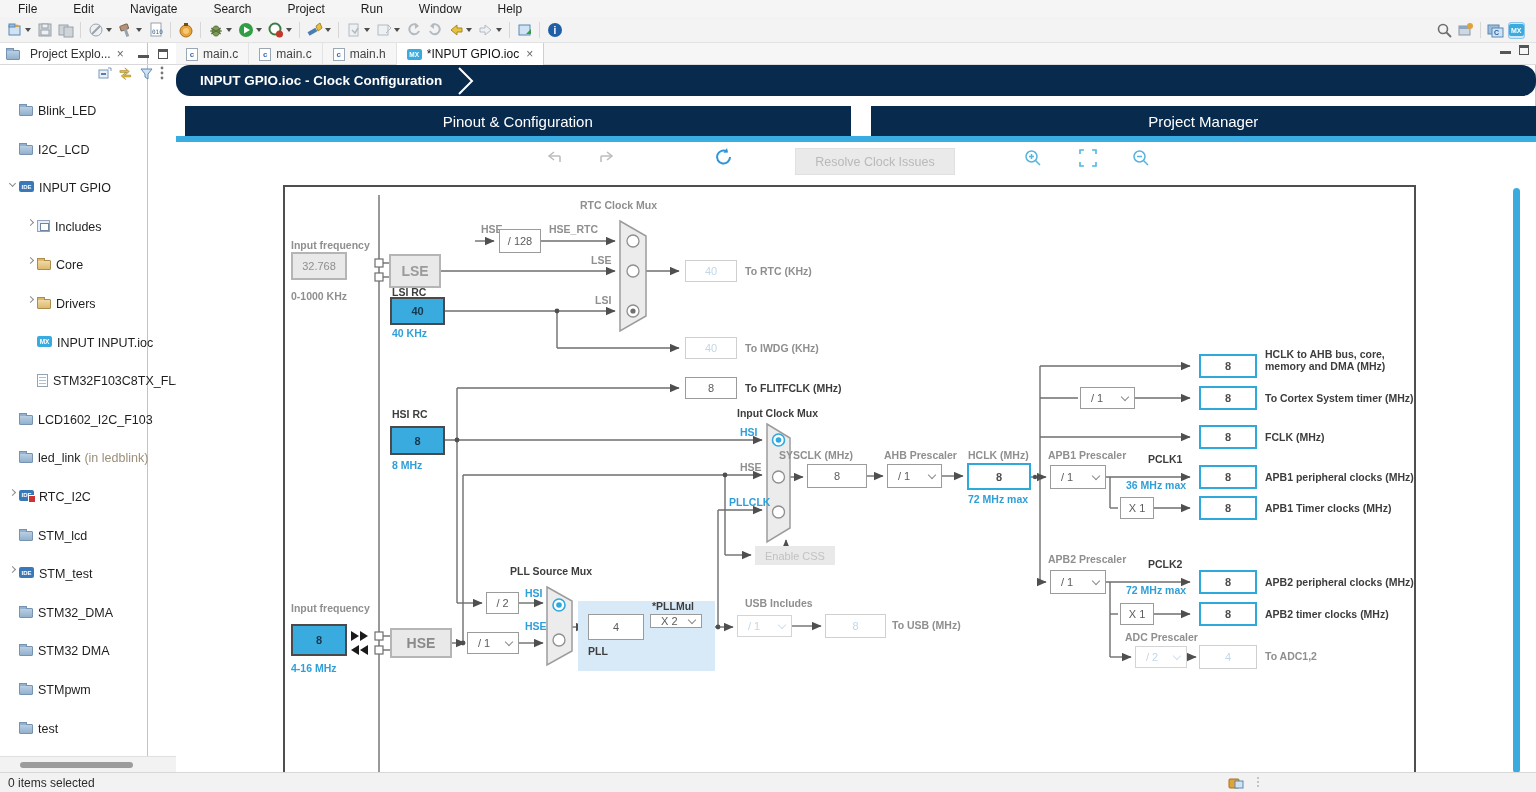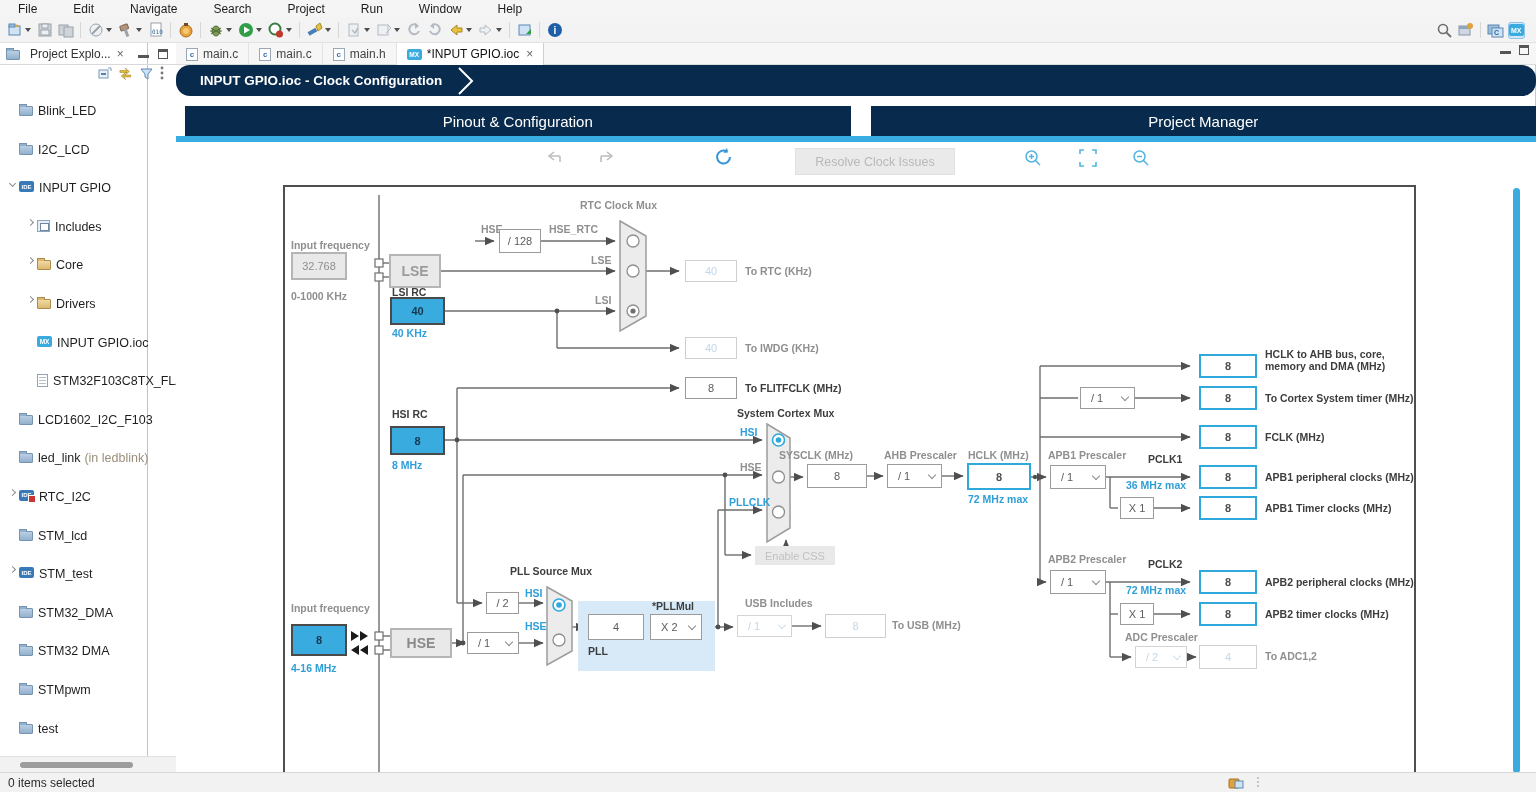--- a/index.html
+++ b/index.html
@@ -340,21 +340,21 @@
       <div class="titem child">
           <span class="chevslot">
             <span class="chev right"></span>
           </span>
           <span class="ticon ic-folder-y"></span>
           <span>Drivers</span>
         </div>
       <div class="titem child">
           <span class="chevslot"></span>
           <span class="ticon ic-mx"></span>
-          <span>INPUT GPIO.ioc</span>
+          <span>INPUT INPUT.ioc</span>
         </div>
       <div class="titem child">
           <span class="chevslot"></span>
           <span class="ticon ic-file"></span>
           <span>STM32F103C8TX_FLAS</span>
         </div>
       <div class="titem">
           <span class="chevslot"></span>
           <span class="ticon ic-folder"></span>
           <span>LCD1602_I2C_F103</span>
@@ -620,21 +620,21 @@
       <div class="dlabel" style="left:460px;top:78px">To RTC (KHz)</div>
       <div class="dbox disabled" style="left:400px;top:150px;width:52px;height:22px">40</div>
       <div class="dlabel" style="left:460px;top:155px">To IWDG (KHz)</div>
       <div class="dbox" style="left:400px;top:190px;width:52px;height:22px">8</div>
       <div class="dlabel dark" style="left:460px;top:195px">To FLITFCLK (MHz)</div>
 
       <div class="dlabel dark" style="left:107px;top:221px">HSI RC</div>
       <div class="dbox fillblue" style="left:105px;top:239px;width:55px;height:29px">8</div>
       <div class="dlabel blue" style="left:107px;top:272px">8 MHz</div>
 
-      <div class="dlabel dark" style="left:452px;top:220px">System Cortex Mux</div>
+      <div class="dlabel dark" style="left:452px;top:220px">Input Clock Mux</div>
       <div class="dlabel blue" style="left:455px;top:239px">HSI</div>
       <div class="dlabel" style="left:455px;top:274px">HSE</div>
       <div class="dlabel blue" style="left:444px;top:309px">PLLCLK</div>
       <div class="csbtn" style="left:470px;top:359px;width:80px;height:19px">Enable CSS</div>
 
       <div class="dlabel" style="left:494px;top:262px">SYSCLK (MHz)</div>
       <div class="dbox" style="left:522px;top:277px;width:60px;height:24px">8</div>
       <div class="dlabel" style="left:599px;top:262px">AHB Prescaler</div>
       <div class="ddrop" style="left:602px;top:277px;width:55px;height:24px">
           <span>/ 1</span>
@@ -692,21 +692,21 @@
       <div class="dbox" style="left:201px;top:405px;width:33px;height:22px">/ 2</div>
       <div class="dlabel blue" style="left:240px;top:400px">HSI</div>
       <div class="dlabel blue" style="left:240px;top:433px">HSE</div>
       <div class="ddrop" style="left:182px;top:445px;width:52px;height:22px">
           <span>/ 1</span>
           <span class="dchev"></span>
         </div>
 
       <div class="dbox" style="left:303px;top:427px;width:56px;height:26px">4</div>
       <div class="dlabel dark" style="left:367px;top:413px">*PLLMul</div>
-      <div class="ddrop" style="left:365px;top:427px;width:52px;height:26px">
+      <div class="ddrop" style="left:365px;top:427px;width:52px;height:14px">
           <span>X 2</span>
           <span class="dchev"></span>
         </div>
       <div class="dlabel dark" style="left:303px;top:458px">PLL</div>
 
       <div class="dlabel" style="left:460px;top:410px">USB Includes</div>
       <div class="ddrop disabled" style="left:452px;top:428px;width:55px;height:22px">
           <span>/ 1</span>
           <span class="dchev"></span>
         </div>

